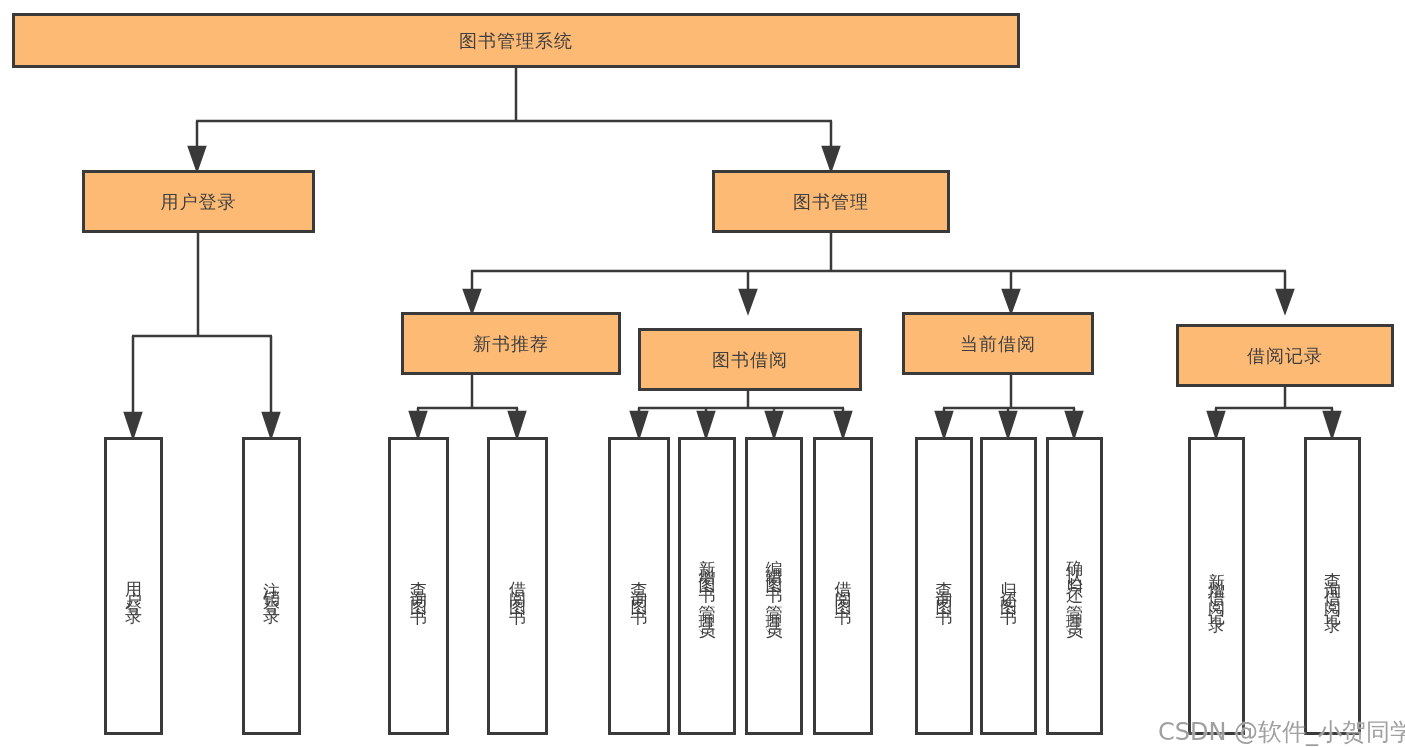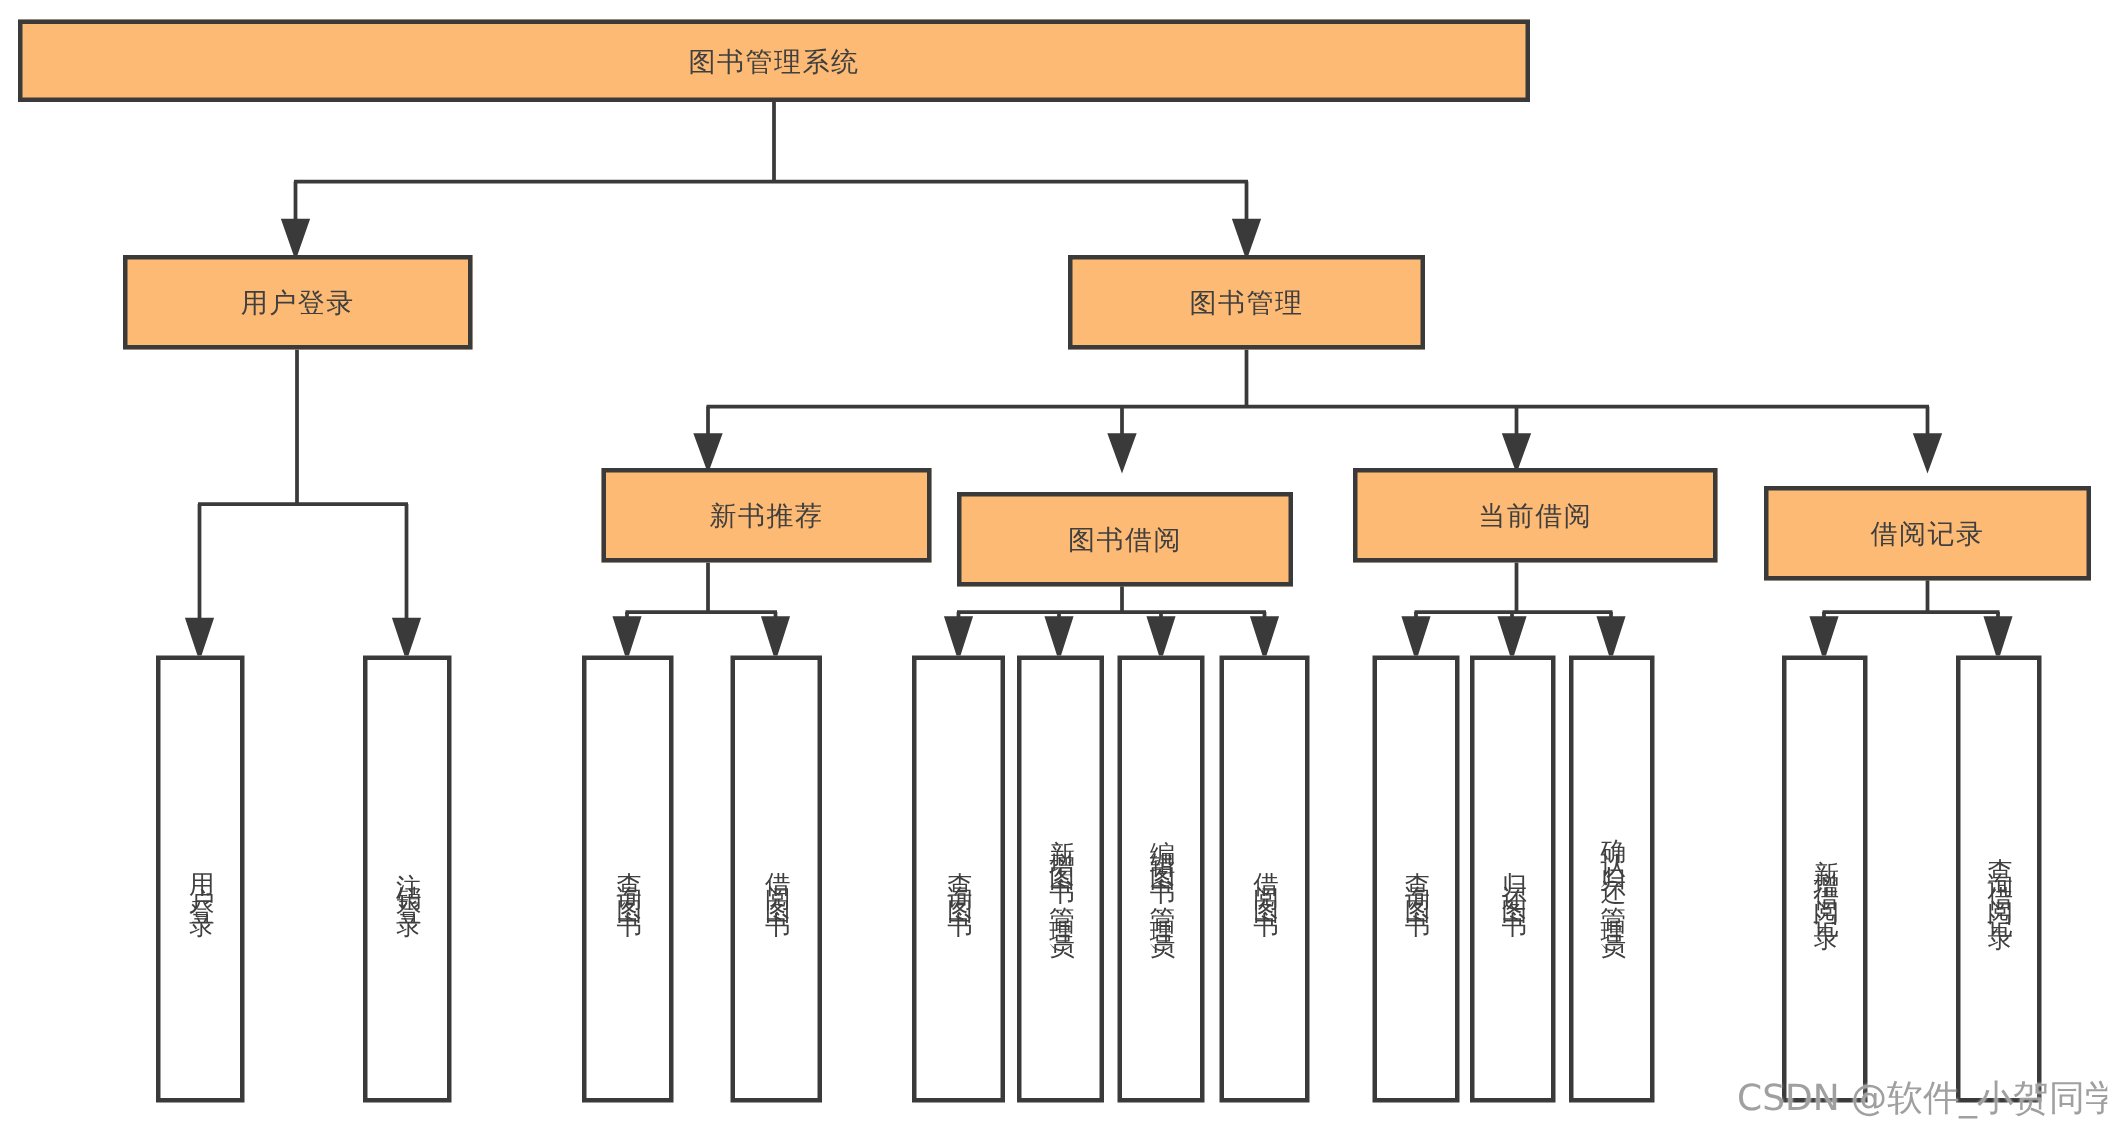--- a/index.html
+++ b/index.html
@@ -52,21 +52,21 @@
     font-size: 17px;
     letter-spacing: 9px;
     line-height: 1;
   }
   
   .n-root     { left: 12px;   top: 13px;  width: 1008px; height: 55px; }
   .n-login    { left: 82px;   top: 170px; width: 233px;  height: 63px; }
   .n-mgmt     { left: 712px;  top: 170px; width: 238px;  height: 63px; }
   .n-newrec   { left: 362px;  top: 312px; width: 220px;  height: 63px; margin-left: 39px; }
   .n-borrow   { left: 638px;  top: 328px; width: 224px;  height: 63px; }
-  .n-current  { left: 902px;  top: 312px; width: 243px;  height: 63px; }
+  .n-current  { left: 902px;  top: 312px; width: 192px;  height: 63px; }
   .n-records  { left: 1176px; top: 324px; width: 218px;  height: 63px; }
   
   .lf-login    { left: 104px;  width: 59px; }
   .lf-logout   { left: 242px;  width: 59px; }
   .lf-recq     { left: 388px;  width: 61px; }
   .lf-recb     { left: 487px;  width: 61px; }
   .lf-borq     { left: 608px;  width: 62px; }
   .lf-boradd   { left: 678px;  width: 58px; }
   .lf-boredit  { left: 745px;  width: 58px; }
   .lf-borb     { left: 813px;  width: 60px; }

